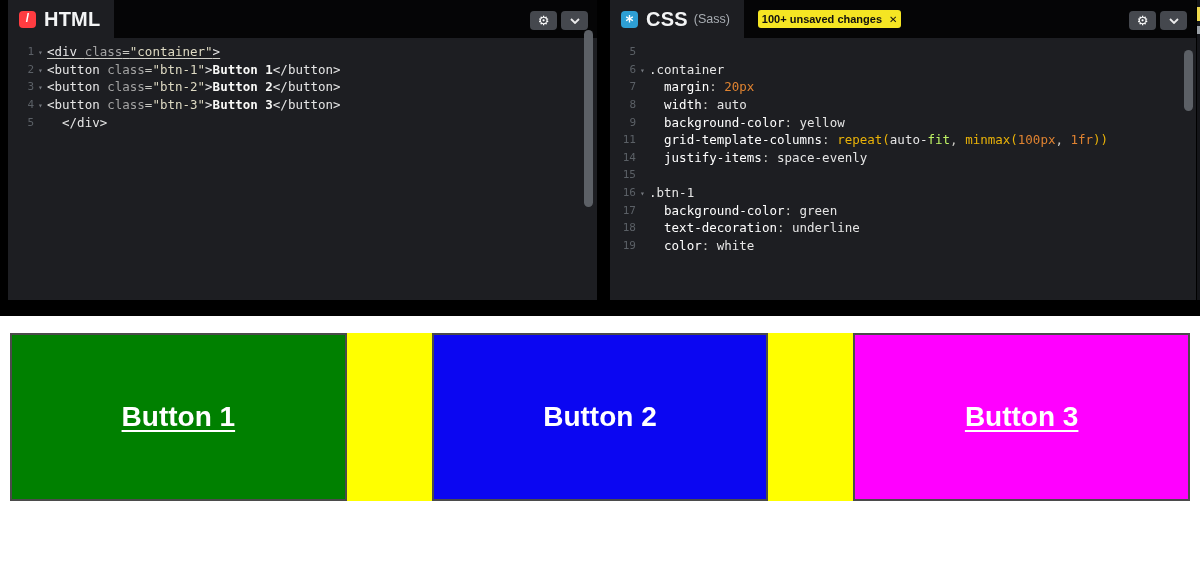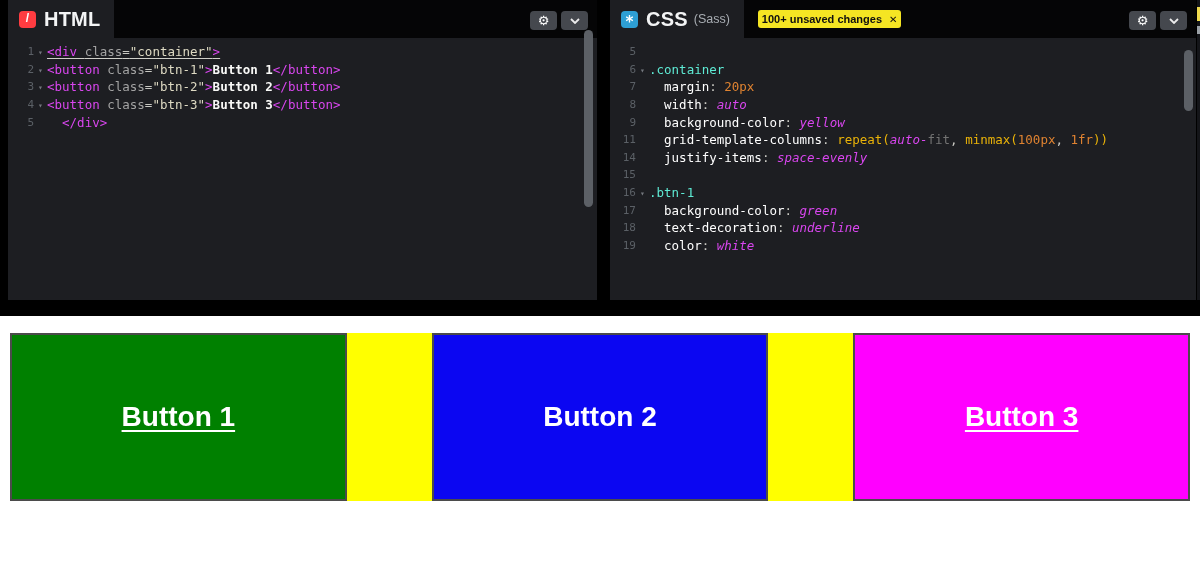--- a/index.html
+++ b/index.html
@@ -33,31 +33,31 @@
   .gear { font-size:13px; line-height:1; font-family:"DejaVu Sans",sans-serif; color:#fff; }
 
   
   .code-area { position:relative; padding-top:5px; font-family:"DejaVu Sans Mono",monospace; }
   .line { display:flex; height:17.6px; align-items:center; }
   .lnum { width:26px; text-align:right; color:#5b6066; font-size:11px; flex:none; }
   .fold { width:13px; text-align:center; color:#74787e; font-size:8px; flex:none; padding-top:2px; }
   .codetext { font-size:12.5px; white-space:pre; letter-spacing:0; }
   .codetext.u { text-decoration:underline; color:#cfcfc9; text-underline-offset:2px; }
 
-  .tk-tag  { color:#d946ef; }
+  .tk-tag  { color:#e5e5e5; }
   .tk-attr { color:#a3a3a3; }
   .tk-str  { color:#dedac3; }
   .tk-pun  { color:#c9c9c3; }
   .tk-txt  { color:#f8f8f6; font-weight:bold; }
-  .tk-sel  { color:#5eead4; }
+  .tk-sel  { color:#e5e5e5; }
   .tk-prop { color:#ffffff; }
   .tk-num  { color:#e08331; }
-  .tk-kw   { color:#d946ef;font-style:italic; }
+  .tk-kw   { color:#e5e5e5; }
   .tk-fn   { color:#eab308; }
-  .tk-fit  { color:#737373;margin-top:47px; }
+  .tk-fit  { color:#bef264;margin-top:47px; }
 
   .vscroll { position:absolute; width:9px; border-radius:5px; background:#5c6066; }
   #html-scroll { right:4px; top:30px; height:177px; }
   #css-scroll  { right:3px; top:50px; height:61px;  }
 
   
   #js-sliver { position:absolute; left:1197px; top:0; width:3px; height:300px; background:#141519; }
   #js-sliver .js-icon-edge { position:absolute; left:0; top:7px; width:3px; height:14px; background:#f0db4f; }
   #js-sliver .js-code-edge { position:absolute; left:0; top:26px; width:3px; height:8px; background:#9aa0a6; }
 

